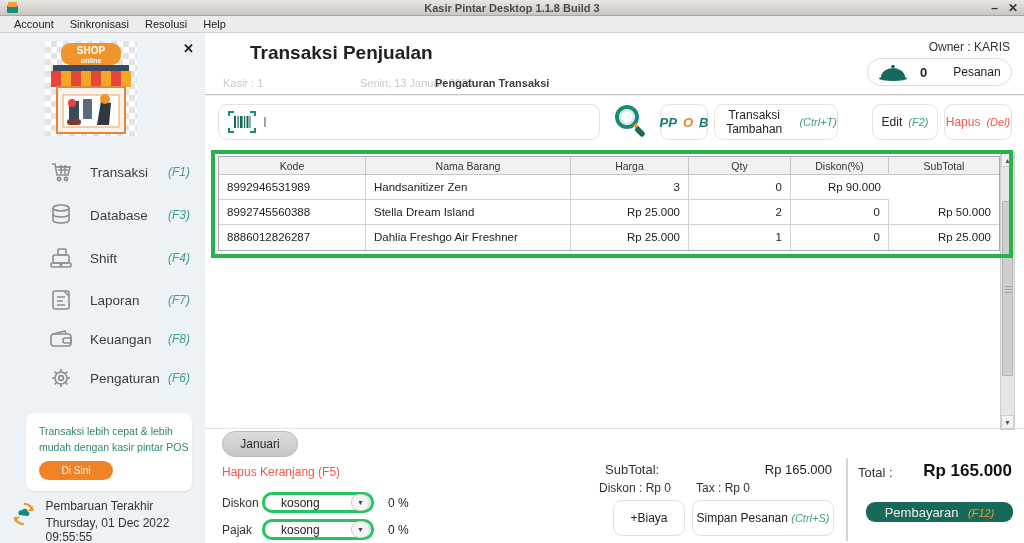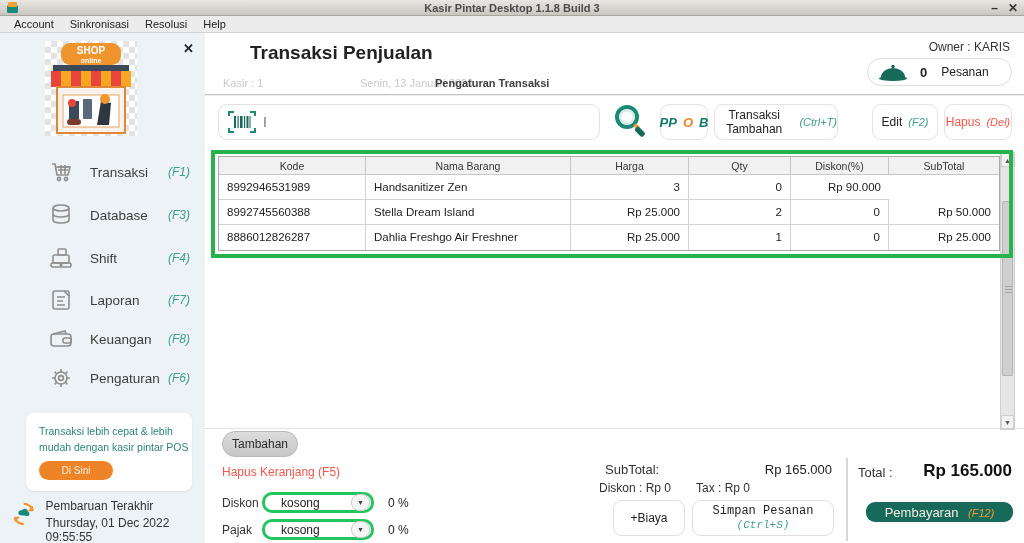--- a/index.html
+++ b/index.html
@@ -41,21 +41,21 @@
   .content { position:absolute; left:205px; top:33px; width:819px; height:510px; background:#fff; }
   .page-title { position:absolute; left:17px; top:9px; font-size:19px; font-weight:bold; color:#222;margin-left:28px; }
   .sub-row { position:absolute; top:44px; font-size:11px; }
   .sub-kasir { left:18px; color:#c9c9c9; }
   .sub-date { left:155px; color:#c9c9c9; }
   .sub-settings { left:230px; color:#3d3d3d; font-weight:bold; }
   .owner { position:absolute; right:14px; top:7px; font-size:12px; color:#333; }
   .orders-pill { position:absolute; right:12px; top:25px; width:145px; height:28px;
     border:1px solid #ddd; border-radius:14px; display:flex; align-items:center; background:#fff; }
   .orders-count { font-size:13px; font-weight:bold; color:#222; margin-left:10px; }
-  .orders-label { font-size:12px; color:#222; margin-left:14px; }
+  .orders-label { font-size:12px; color:#222; margin-left:26px; }
   .header-divider { position:absolute; left:0; top:61px; width:819px; height:2px;
     background:#c4c4c4; border-bottom:1px solid #eee; }
 
   .search-box { position:absolute; left:13px; top:71px; width:382px; height:36px;
     border:1px solid #e2e2e2; border-radius:9px; background:#fff; display:flex; align-items:center; }
   .search-input { border:none; outline:none; flex:1; height:100%; font-size:13px; font-family:inherit; background:transparent; }
   .cursor-ibeam { color:#777; font-size:14px; margin-left:6px; }
   .search-btn { position:absolute; left:403px; top:68px; width:44px; height:42px; background:transparent; border:none; }
   .tool-btn { position:absolute; top:71px; height:36px; background:#fff; border:1px solid #e4e4e4;
     border-radius:9px; font-size:12px; color:#222; display:flex; align-items:center; justify-content:center; gap:6px;
@@ -102,21 +102,21 @@
     display:flex; align-items:center; justify-content:space-between; padding-left:16px; font-size:12px; color:#222; }
   .opt-caret { width:19px; height:17px; border:1px solid #ccc; border-radius:8px; background:#f4f4f4;
     margin-right:1px; font-size:7px; color:#444; text-align:center; line-height:16px; }
   .opt-pct { font-size:12px; color:#222; margin-left:14px; }
   .totals-label { position:absolute; font-size:13px; color:#333; }
   .totals-value { position:absolute; font-size:13px; color:#222; }
   .small-line { position:absolute; font-size:12px; color:#333; }
   .biaya-btn { position:absolute; left:408px; top:467px; width:72px; height:36px; border:1px solid #e0e0e0;
     border-radius:9px; background:#fff; font-size:12px; color:#222; font-family:inherit; }
   .simpan-btn { position:absolute; left:487px; top:467px; width:142px; height:36px; border:1px solid #e0e0e0;
-    border-radius:9px; background:#fff; font-size:12px; color:#222; font-family:Liberation Mono, monospace; }
+    border-radius:9px; background:#fff; font-size:12px; color:#222; font-family:Liberation Sans, sans-serif; }
   .v-divider { position:absolute; left:641px; top:425px; width:2px; height:83px; background:#d6d6d6; }
   .total-label { position:absolute; left:653px; top:432px; font-size:13px; color:#333; }
   .total-value { position:absolute; right:12px; top:428px; font-size:17px; font-weight:bold; color:#111; }
   .pay-btn { position:absolute; left:661px; top:469px; width:147px; height:20px; border:none; border-radius:9px;
     background:#17695a; color:#f2ede4; font-size:13px; font-family:inherit; }
   .pay-shortcut { color:#ef9b2d; font-style:italic; font-size:11px; margin-left:6px; }
 </style>
 </head>
 <body>
 
@@ -373,21 +373,21 @@
 
   <div class="vscroll">
     <div class="vs-arrow vs-up">▲</div>
     <div class="vs-thumb">
         <div class="vs-grip"></div>
       </div>
     <div class="vs-arrow vs-down">▼</div>
   </div>
 
   <div class="footer-sep"></div>
-  <button class="promosi-btn">Tambahan</button>
+  <button class="promosi-btn">Januari</button>
 
   <div class="hapus-keranjang">Hapus Keranjang (F5)</div>
 
   <div class="opt-row" style="top:459px">
     <span class="opt-label">Diskon</span>
     <div class="opt-select">
       <span>kosong</span>
       <span class="opt-caret">▼</span>
     </div>
     <span class="opt-pct">0 %</span>

